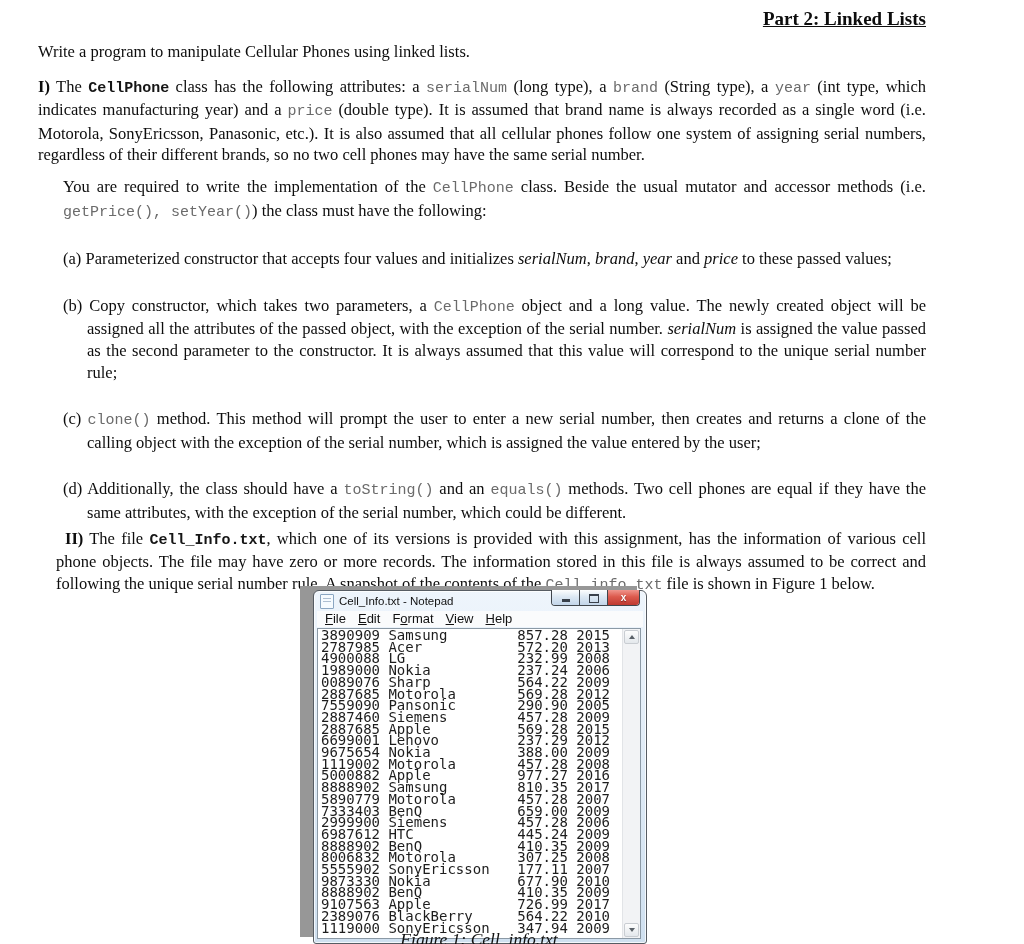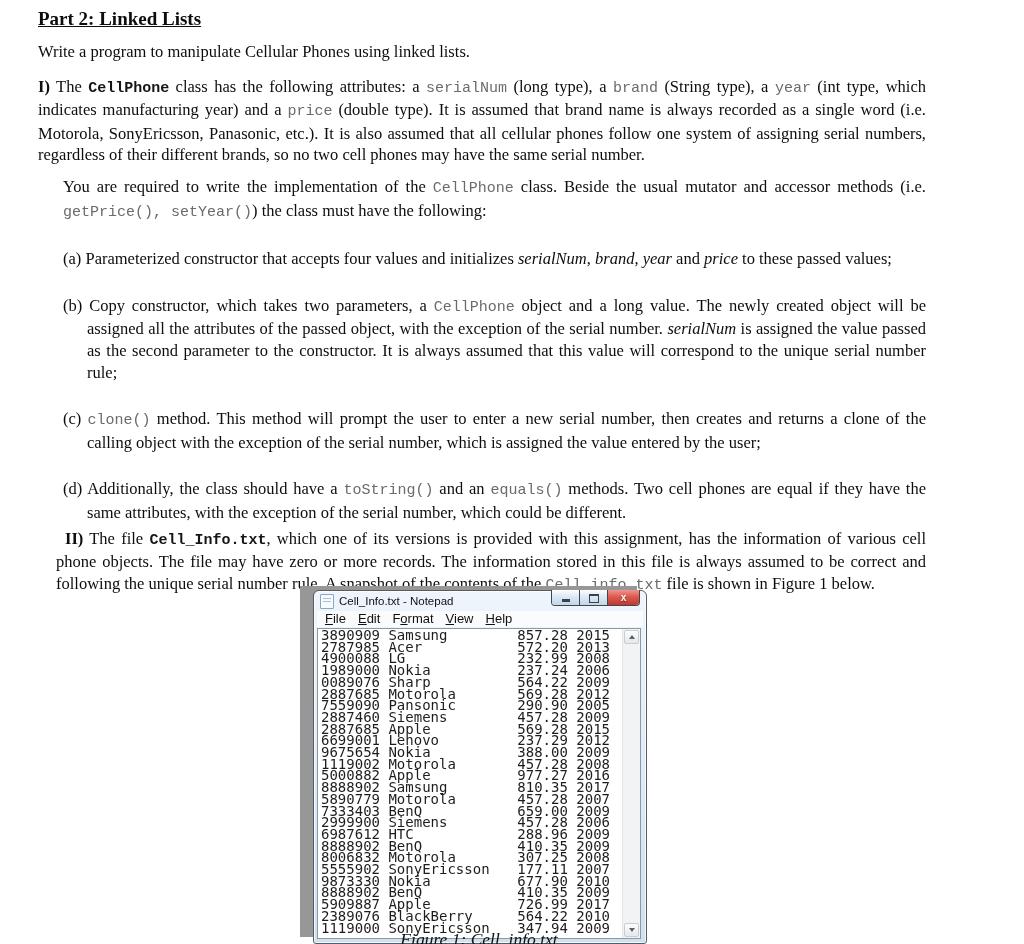--- a/index.html
+++ b/index.html
@@ -3,22 +3,22 @@
 <meta charset="utf-8">
 <style>
   html,body{margin:0;padding:0;background:#fff;}
   body{width:1024px;height:944px;overflow:hidden;position:relative;
        font-family:"Liberation Serif",serif;color:#0d0d0d;}
   .page{position:absolute;inset:0;background:#ffffff;}
 
   
   .doc{position:absolute;left:38px;top:0;width:888px;text-align:justify;
        font-size:16.5px;line-height:21.6px;}
-  h1.title{margin:7px 0 0 0;font-size:19px;line-height:24px;font-weight:bold;
-       text-decoration:underline;text-align:left;}
+  h1.title{margin:7px 0 0 12px;font-size:19px;line-height:24px;font-weight:bold;
+       text-decoration:underline;text-align:right;}
   p{margin:0;}
   .intro{margin-top:10px;text-align:left;}
   .para-class{margin-top:13px;}
   .para-required{margin-top:10px;margin-left:25px;}
   .item{margin-top:25px;margin-left:25px;padding-left:24px;text-indent:-24px;}
   .para-file{margin-top:4px;margin-left:18px;text-indent:9px;}
   .code{font-family:"Liberation Mono","DejaVu Sans Mono",monospace;
         font-size:15px;color:#6b6b6b;}
   .code-bold{color:#151515;font-weight:bold;}
   i{font-style:italic;}
@@ -187,21 +187,21 @@
           <div class="row">
             <span>7333403 BenQ</span>
             <span>659.00 2009</span>
           </div>
           <div class="row">
             <span>2999900 Siemens</span>
             <span>457.28 2006</span>
           </div>
           <div class="row">
             <span>6987612 HTC</span>
-            <span>288.96 2009</span>
+            <span>445.24 2009</span>
           </div>
           <div class="row">
             <span>8888902 BenQ</span>
             <span>410.35 2009</span>
           </div>
           <div class="row">
             <span>8006832 Motorola</span>
             <span>307.25 2008</span>
           </div>
           <div class="row">
@@ -210,21 +210,21 @@
           </div>
           <div class="row">
             <span>9873330 Nokia</span>
             <span>677.90 2010</span>
           </div>
           <div class="row">
             <span>8888902 BenQ</span>
             <span>410.35 2009</span>
           </div>
           <div class="row">
-            <span>5909887 Apple</span>
+            <span>9107563 Apple</span>
             <span>726.99 2017</span>
           </div>
           <div class="row">
             <span>2389076 BlackBerry</span>
             <span>564.22 2010</span>
           </div>
           <div class="row">
             <span>1119000 SonyEricsson</span>
             <span>347.94 2009</span>
           </div>

